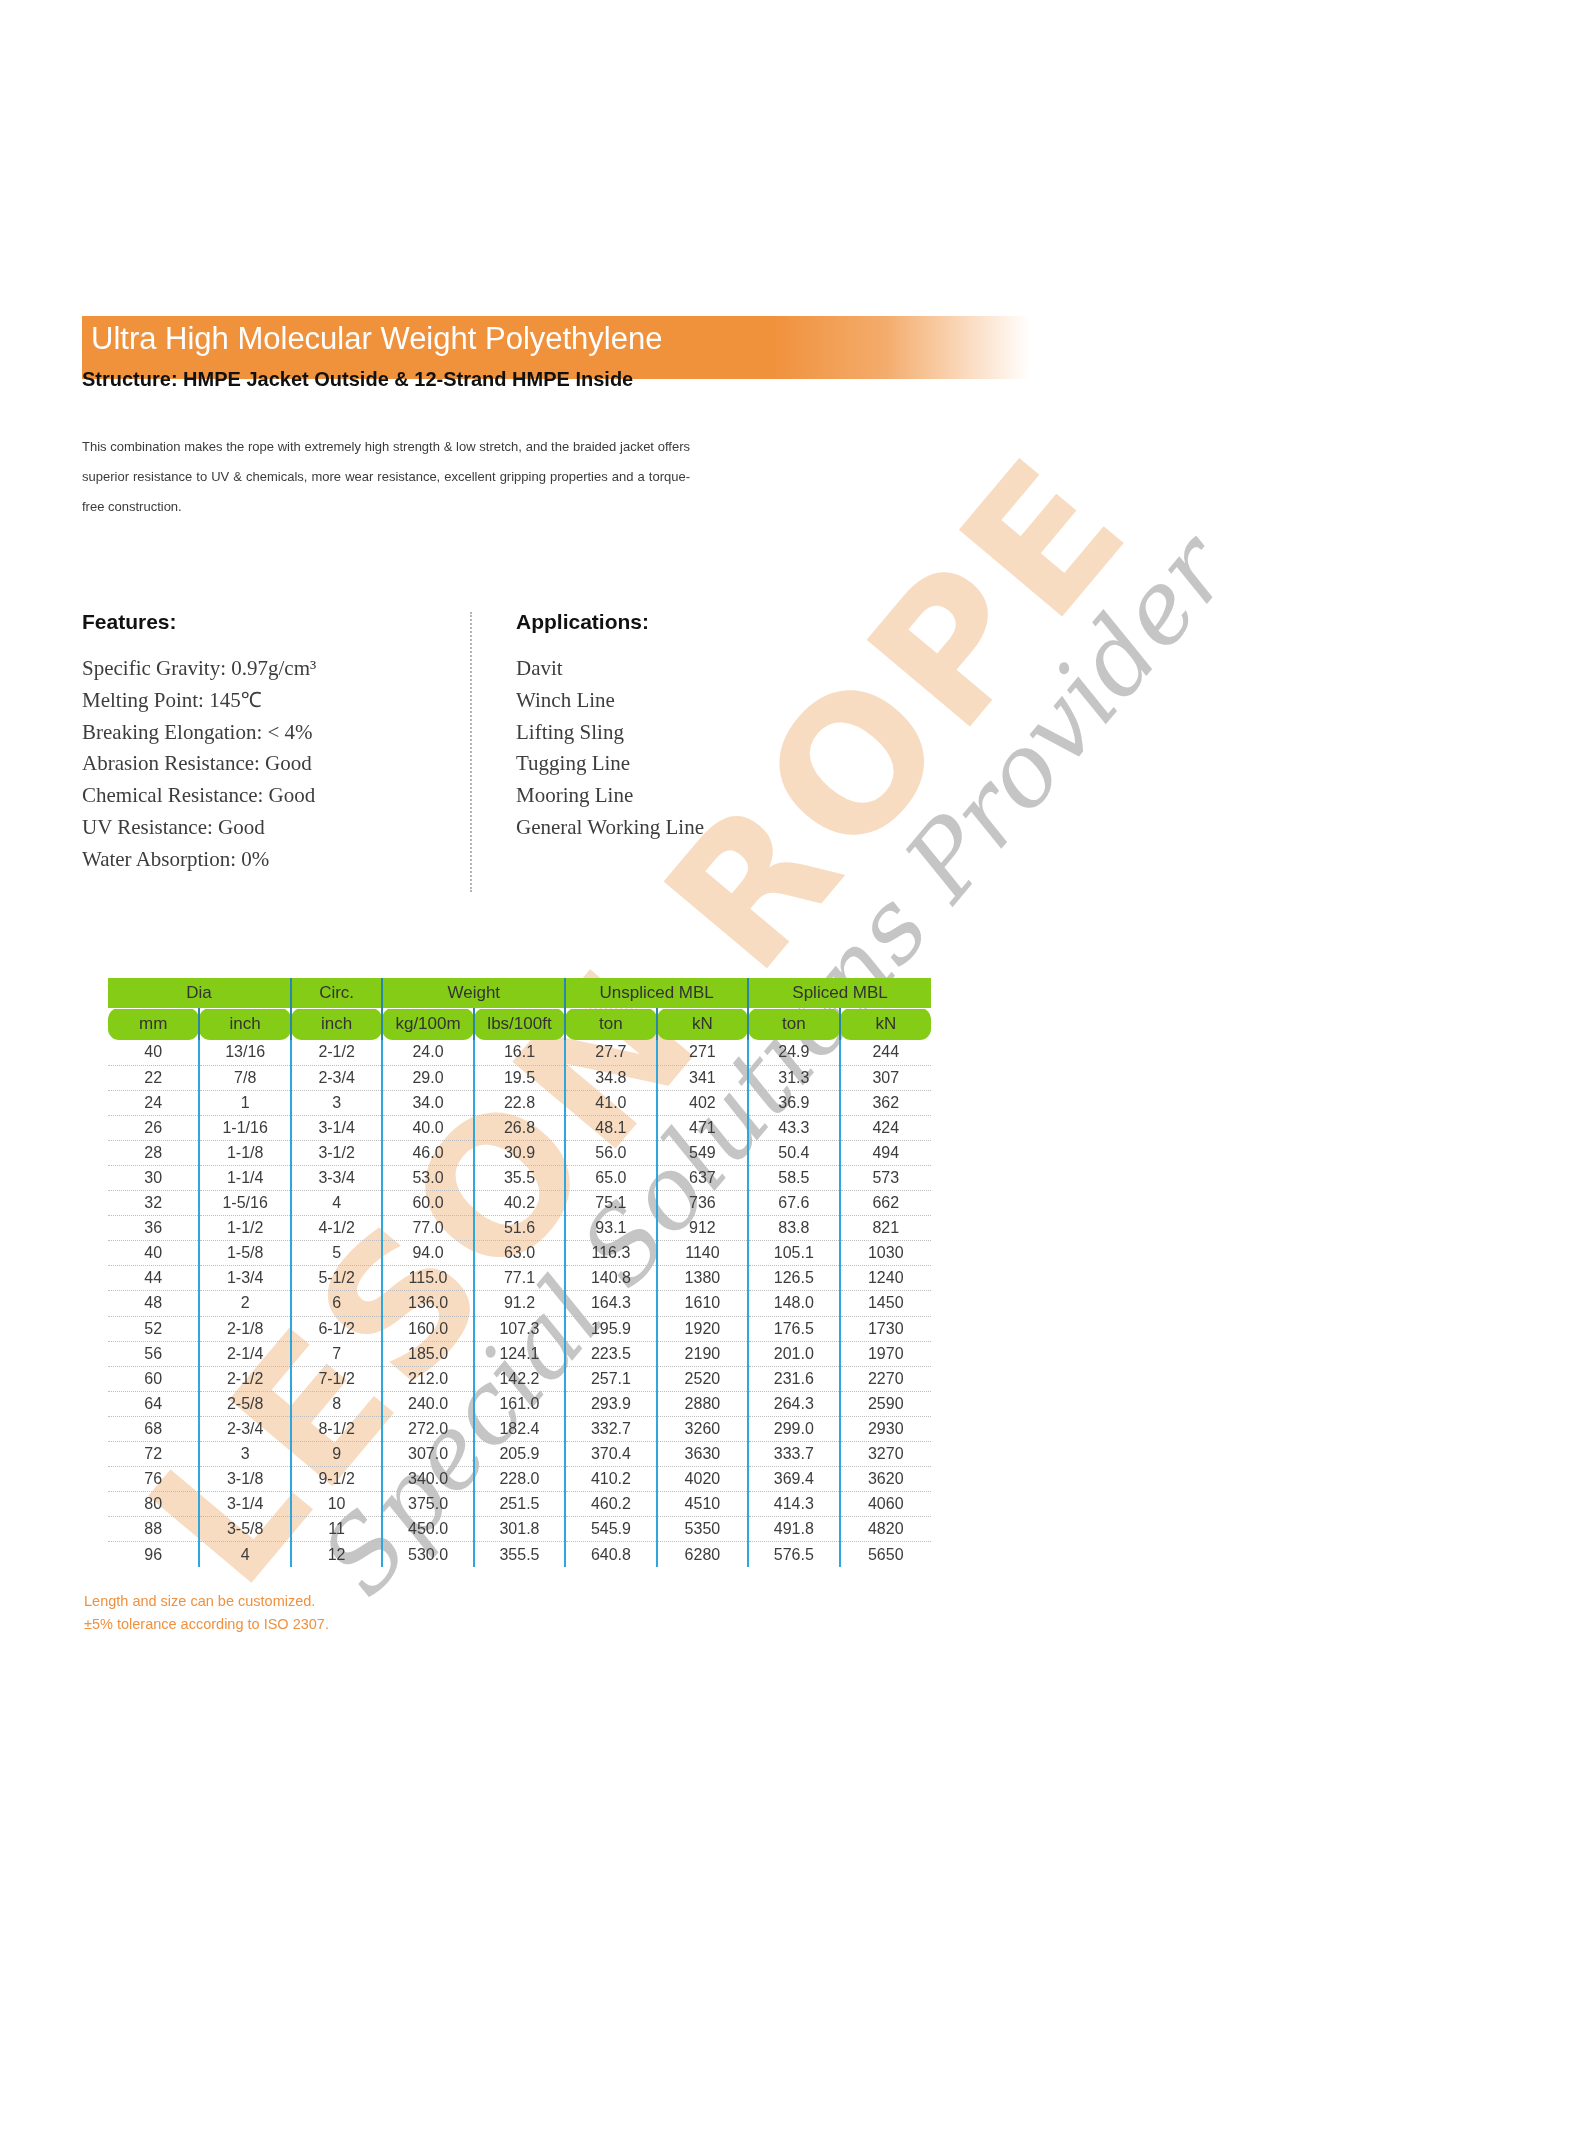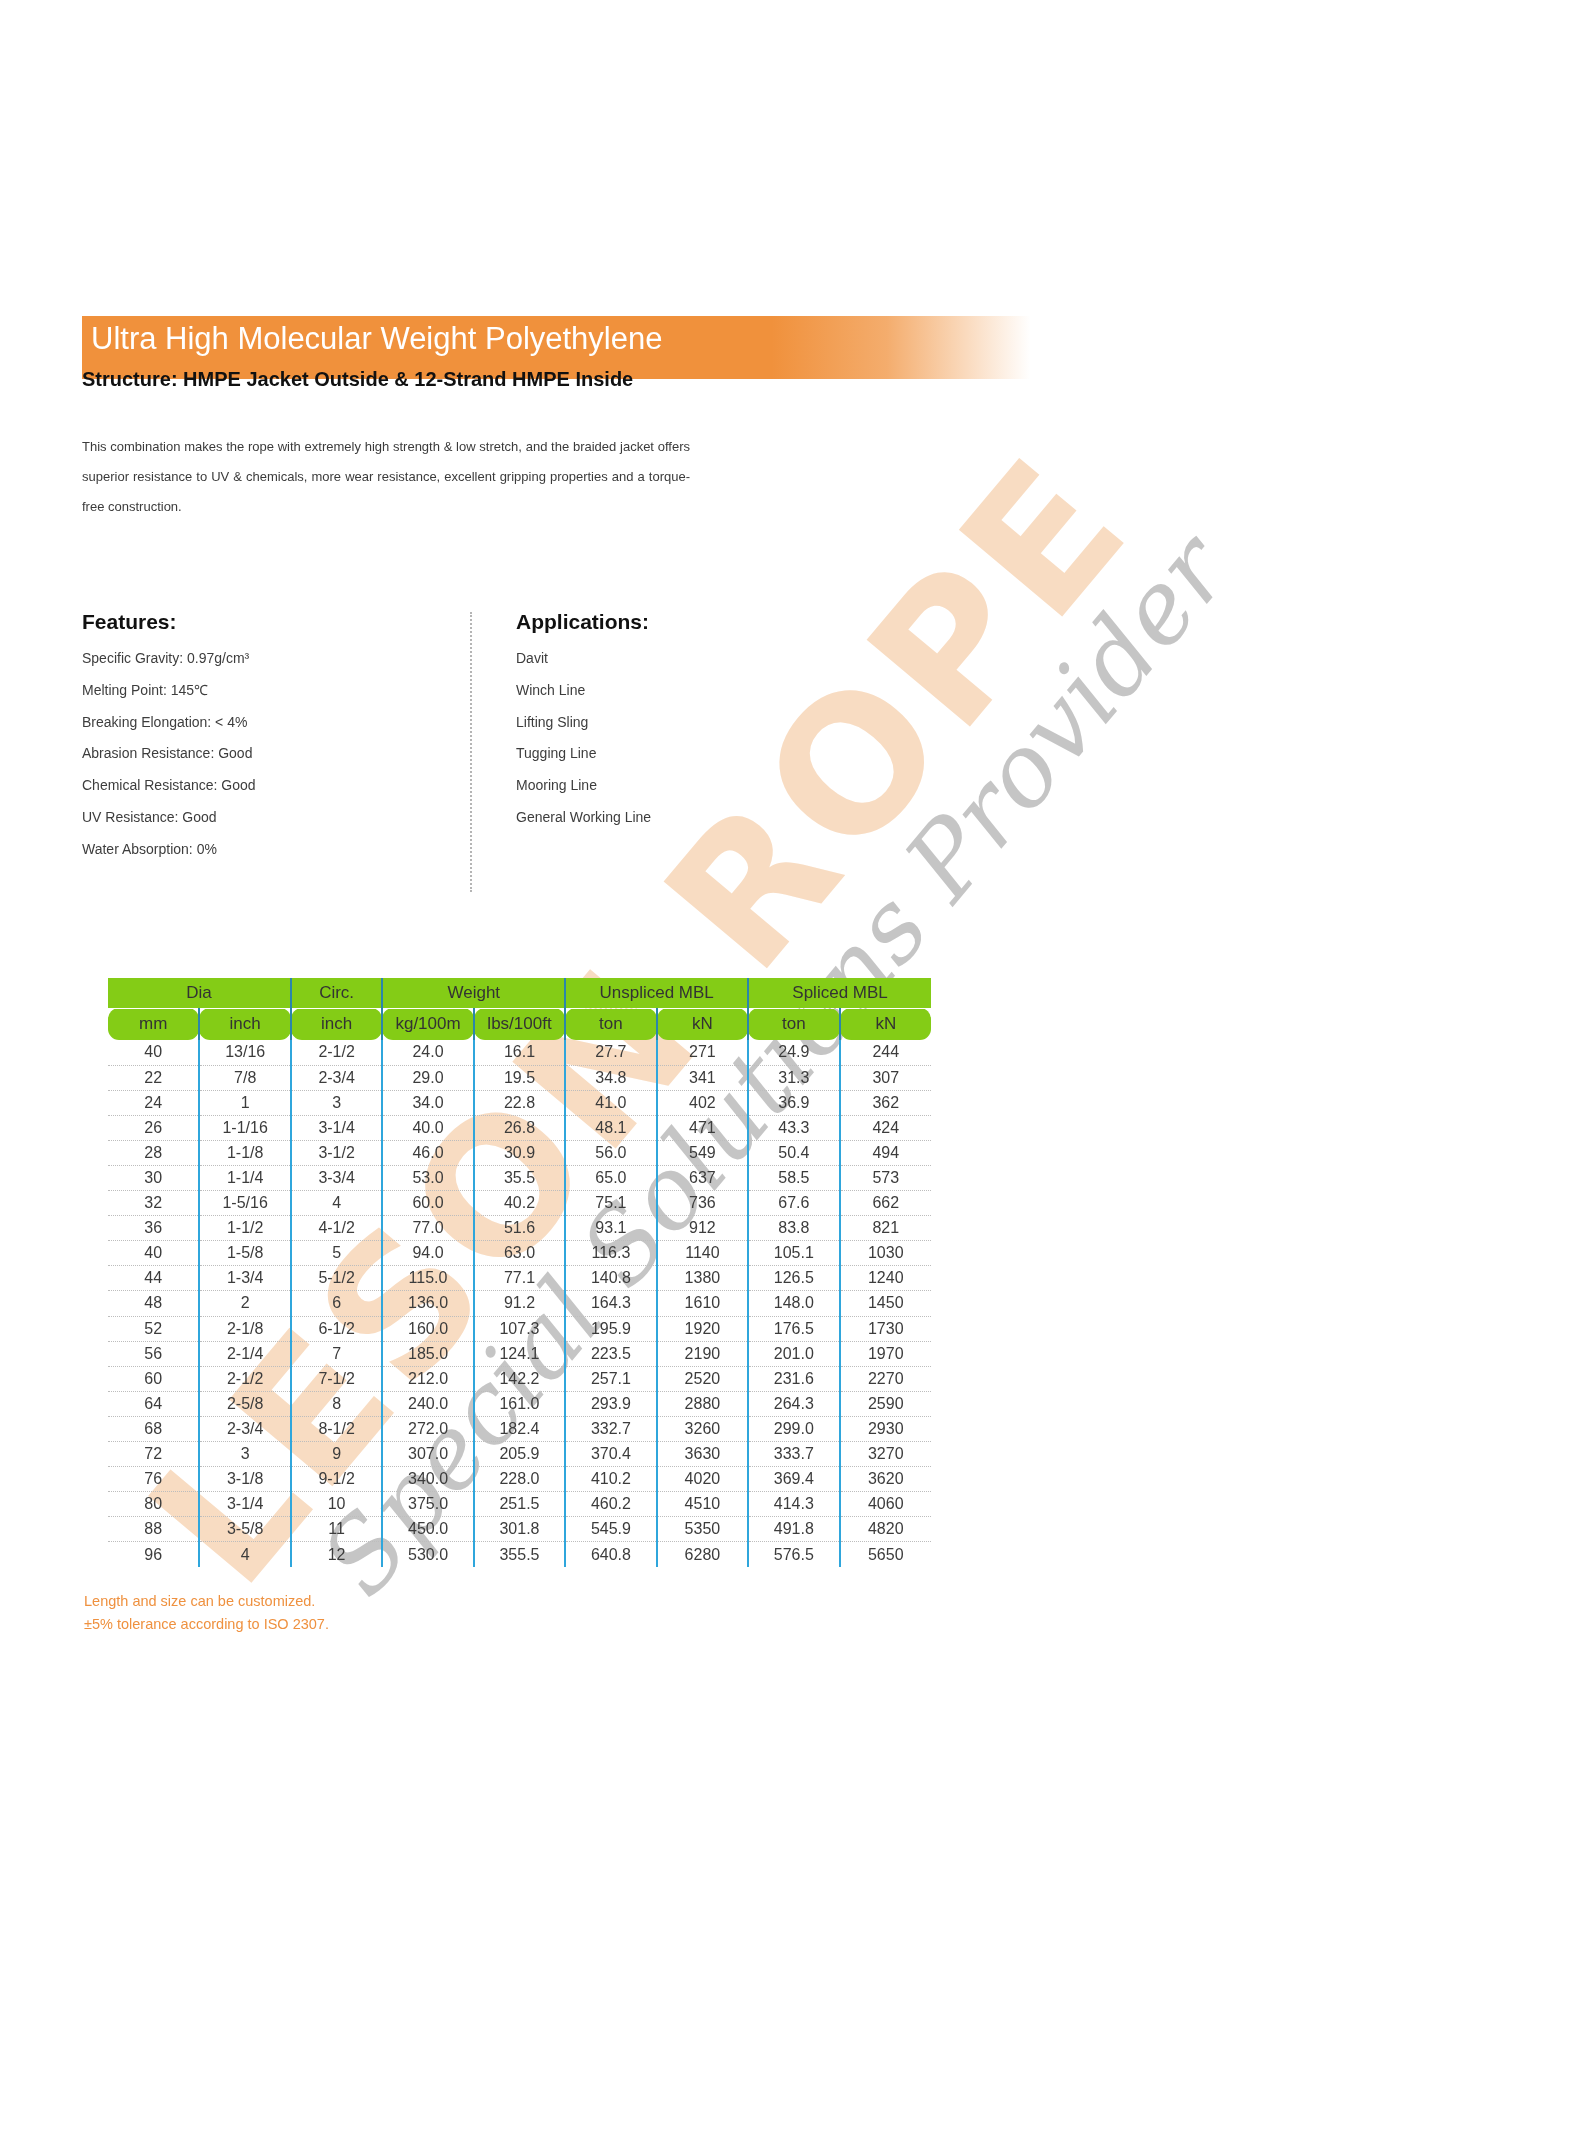--- a/index.html
+++ b/index.html
@@ -40,22 +40,22 @@
   }
 
   .description {
     position:absolute; left:82px; top:432px; width:608px;
     font-size:13px; line-height:30px; color:#3b3b3b; text-align:justify;
   }
 
   
   .features-block { position:absolute; left:82px; top:610px; width:370px; }
   .applications-block { position:absolute; left:516px; top:610px; width:320px; }
-  .list-heading { font-size:21px; font-weight:700; color:#111111; margin-bottom:9px; }
-  .list-item { font-size:14px; color:#3d3d3d; line-height:31.8px; white-space:nowrap; }
+  .list-heading { font-size:21px; font-weight:700; color:#111111; margin-bottom:19px; }
+  .list-item { font-size:21px; color:#3d3d3d; line-height:31.8px; white-space:nowrap;font-family:Liberation Serif, serif; }
   .v-divider {
     position:absolute; left:470px; top:612px; height:280px; width:0;
     border-left:2px dotted #b5b5b5;
   }
 
   
   .spec-table {
     position:absolute; left:108px; top:978px; width:823px;
     border-collapse:collapse; table-layout:fixed;
   }

